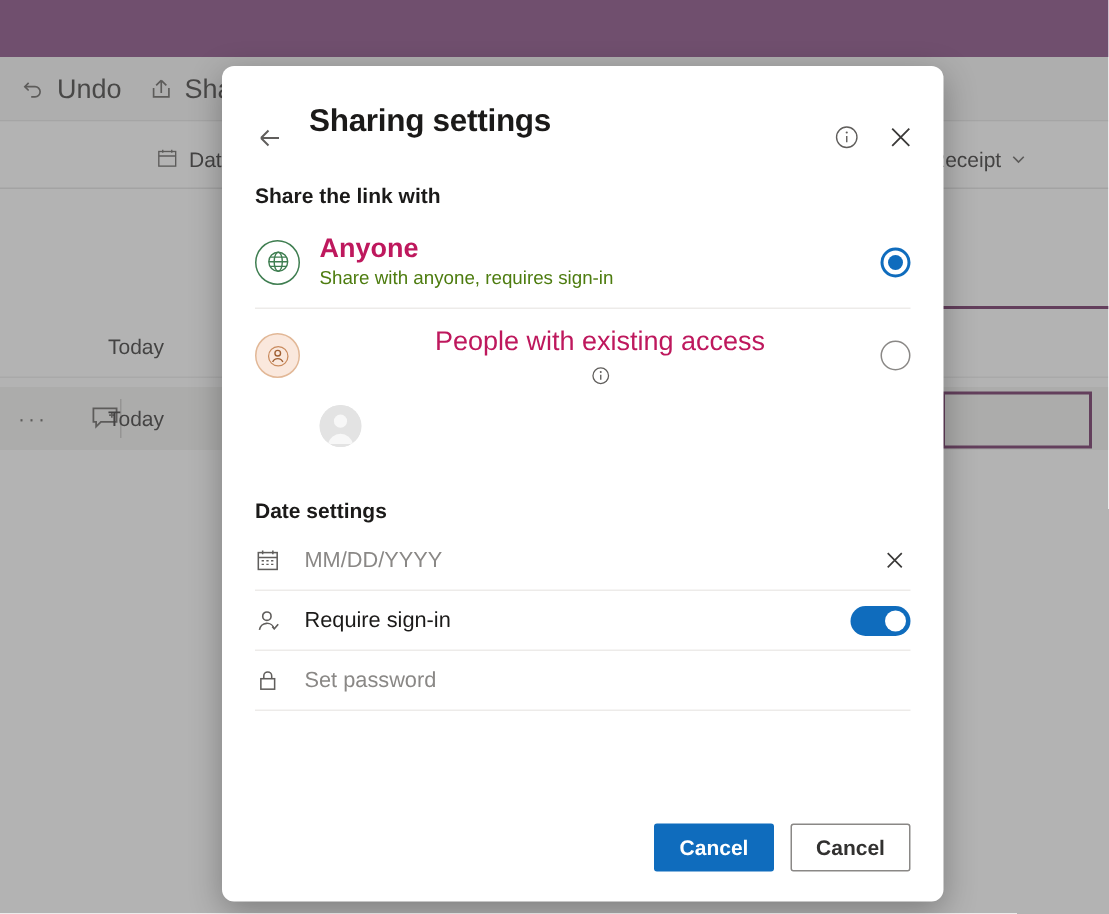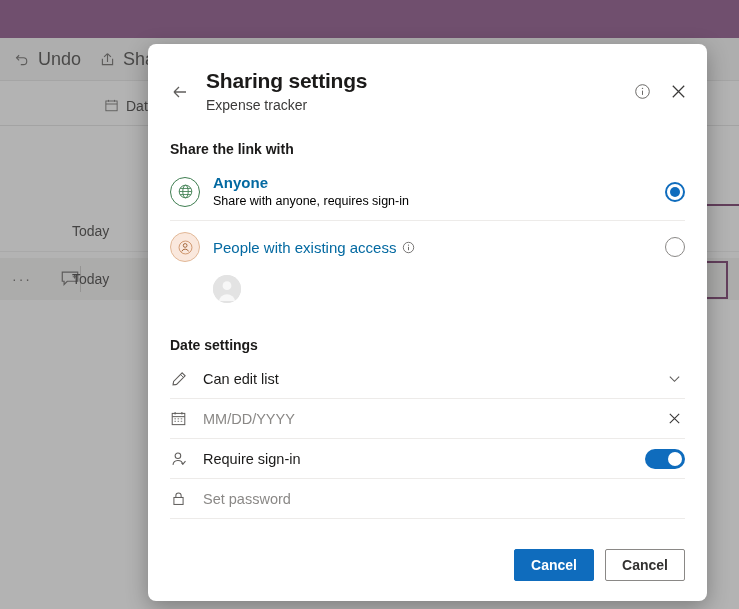--- a/index.html
+++ b/index.html
@@ -50,21 +50,21 @@
   .row-comment { position: absolute; left: 60px; }
   .row-sep { position: absolute; left: 80px; top: 8px; width: 1px; height: 26px; background: #c8c6c4; }
   .cell-highlight {
     position: absolute; left: 628px; top: 261px; width: 100px; height: 38px;
     border: 2px solid #6b2a5e; background: transparent;
   }
   .scrim { position: absolute; inset: 0; background: rgba(90,90,90,0.46); }
 
   
   .modal {
-    position: absolute; left: 148px; top: 44px; width: 559px; height: 557px;
+    position: absolute; left: 148px; top: 44px; width: 481px; height: 557px;
     background: #ffffff; border-radius: 8px;
     box-shadow: 0 6px 22px rgba(0,0,0,0.30);
     display: flex; flex-direction: column;
   }
   .modal-head { position: relative; padding: 24px 22px 0 22px; }
   .back-btn {
     position: absolute; left: 22px; top: 38px; width: 20px; height: 20px;
     cursor: pointer; background: none; border: 0; padding: 0;
   }
   .head-titles { margin-left: 36px; }
@@ -79,23 +79,23 @@
 
   .opt-row {
     display: flex; align-items: center; padding: 11px 0 11px 0; cursor: pointer; position: relative;
   }
   .opt-row.divided { border-bottom: 1px solid #edebe9; }
   .opt-ico { width: 30px; height: 30px; border-radius: 50%; flex: 0 0 30px;
              display: flex; align-items: center; justify-content: center; }
   .ico-globe { border: 1px solid #3f7e51; }
   .ico-person { background: #fae8dd; border: 1px solid #e2b897; }
   .opt-text { margin-left: 13px; flex: 1; }
-  .opt-title { font-size: 15px; font-weight: 600; color: #0369a1; display: flex; align-items: center; gap: 6px; }
-  .opt-title.normal { font-weight: 400; }
-  .opt-desc { font-size: 12.5px; color: #000000; margin-top: 2px; }
+  .opt-title { font-size: 18px; font-weight: 600; color: #be185d; display: flex; align-items: center; gap: 6px; }
+  .opt-title.normal { font-weight: 400; flex-direction: column; }
+  .opt-desc { font-size: 12.5px; color: #4d7c0f; margin-top: 2px; }
   .radio { width: 20px; height: 20px; border-radius: 50%; flex: 0 0 20px; }
   .radio.on { border: 2px solid #0f6cbd; display: flex; align-items: center; justify-content: center; }
   .radio.on::after { content: ""; width: 10px; height: 10px; border-radius: 50%; background: #0f6cbd; }
   .radio.off { border: 1px solid #8a8886; }
 
   .avatar-row { padding: 2px 0 6px 43px; }
   .avatar { width: 28px; height: 28px; border-radius: 50%; background: #e1e1e1;
             display: flex; align-items: center; justify-content: center; overflow: hidden; }
 
   .set-row {
@@ -190,21 +190,20 @@
 
     <div class="modal-head">
       <button class="back-btn" title="Back">
         <svg viewBox="0 0 20 20" style="width:20px;height:20px">
           <path d="M16 10 H4 M4 10 L9 5 M4 10 L9 15" fill="none" stroke="#605e5c" stroke-width="1.3"></path>
         </svg>
       </button>
 
       <div class="head-titles">
         <div class="m-title">Sharing settings</div>
-        <div class="m-sub">Expense tracker</div>
       </div>
 
       <div class="head-actions">
         <button class="icon-btn" title="Info">
           <svg viewBox="0 0 20 20" style="width:17px;height:17px">
             <circle cx="10" cy="10" r="8" fill="none" stroke="#605e5c" stroke-width="1.1"></circle>
             <circle cx="10" cy="6.3" r="0.85" fill="#605e5c"></circle>
             <path d="M10 9 V14" stroke="#605e5c" stroke-width="1.1"></path>
           </svg>
         </button>
@@ -261,35 +260,20 @@
           <svg viewBox="0 0 28 28" style="width:28px;height:28px">
             <circle cx="14" cy="14" r="14" fill="#e3e3e3"></circle>
             <circle cx="14" cy="10.7" r="4.4" fill="#f7f7f7"></circle>
             <path d="M5.6 26 a8.6 8.6 0 0 1 16.8 0 Z" fill="#f7f7f7"></path>
           </svg>
         </span>
       </div>
 
       <div class="section-label">Date settings</div>
 
-      <div class="set-row">
-        <span class="set-ico">
-          <svg viewBox="0 0 20 20" style="width:18px;height:18px">
-            <path d="M13.5 3.2 L16.8 6.5 L7.3 16 L3.4 16.6 L4 12.7 Z" fill="none" stroke="#605e5c" stroke-width="1.2"></path>
-            <path d="M11.7 5 L15 8.3" stroke="#605e5c" stroke-width="1"></path>
-            <path d="M3.6 15.2 L5.3 16.9" stroke="#605e5c" stroke-width="1"></path>
-          </svg>
-        </span>
-        <span class="set-label">Can edit list</span>
-        <span class="set-trail">
-          <svg viewBox="0 0 14 14" style="width:13px;height:13px">
-            <path d="M2 5 L7 10 L12 5" fill="none" stroke="#605e5c" stroke-width="1.2"></path>
-          </svg>
-        </span>
-      </div>
 
       <div class="set-row">
         <span class="set-ico">
           <svg viewBox="0 0 20 20" style="width:17px;height:17px">
             <rect x="2.6" y="4" width="14.8" height="13.2" fill="none" stroke="#605e5c" stroke-width="1.2"></rect>
             <path d="M2.6 7.8 H17.4" stroke="#605e5c" stroke-width="1.2"></path>
             <path d="M6 2.4 V5.2 M14 2.4 V5.2" stroke="#605e5c" stroke-width="1.2"></path>
             <path d="M5.2 10.4 H7 M8.9 10.4 H10.7 M12.6 10.4 H14.4
                      M5.2 13.3 H7 M8.9 13.3 H10.7 M12.6 13.3 H14.4" stroke="#605e5c" stroke-width="1"></path>
           </svg>

